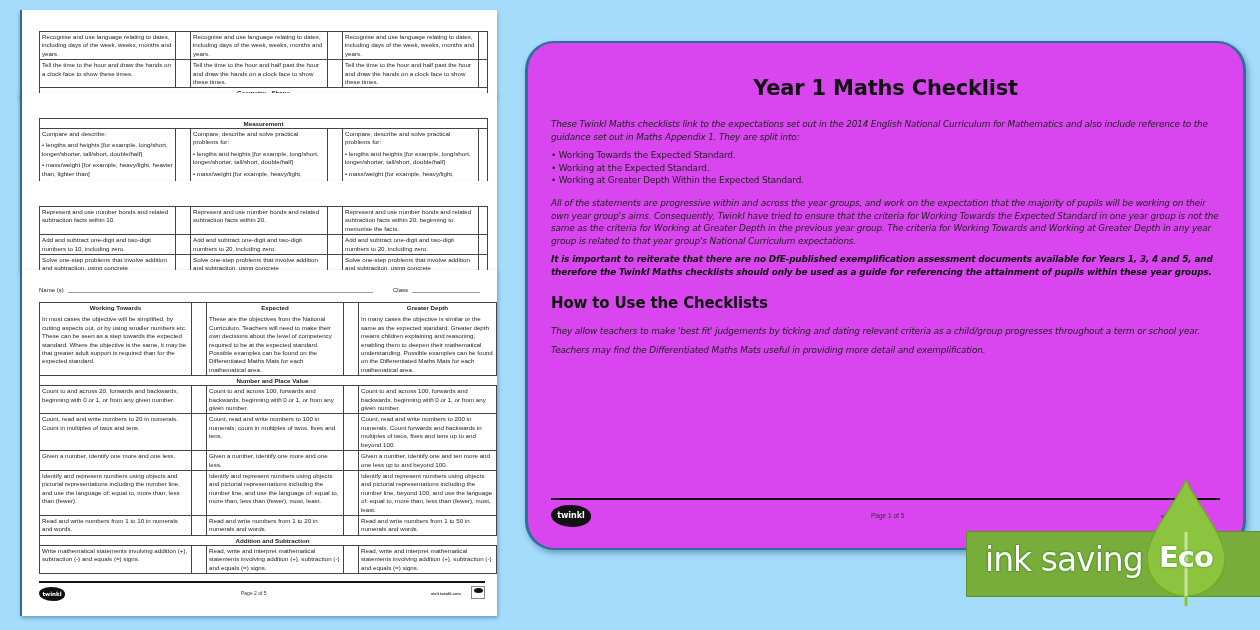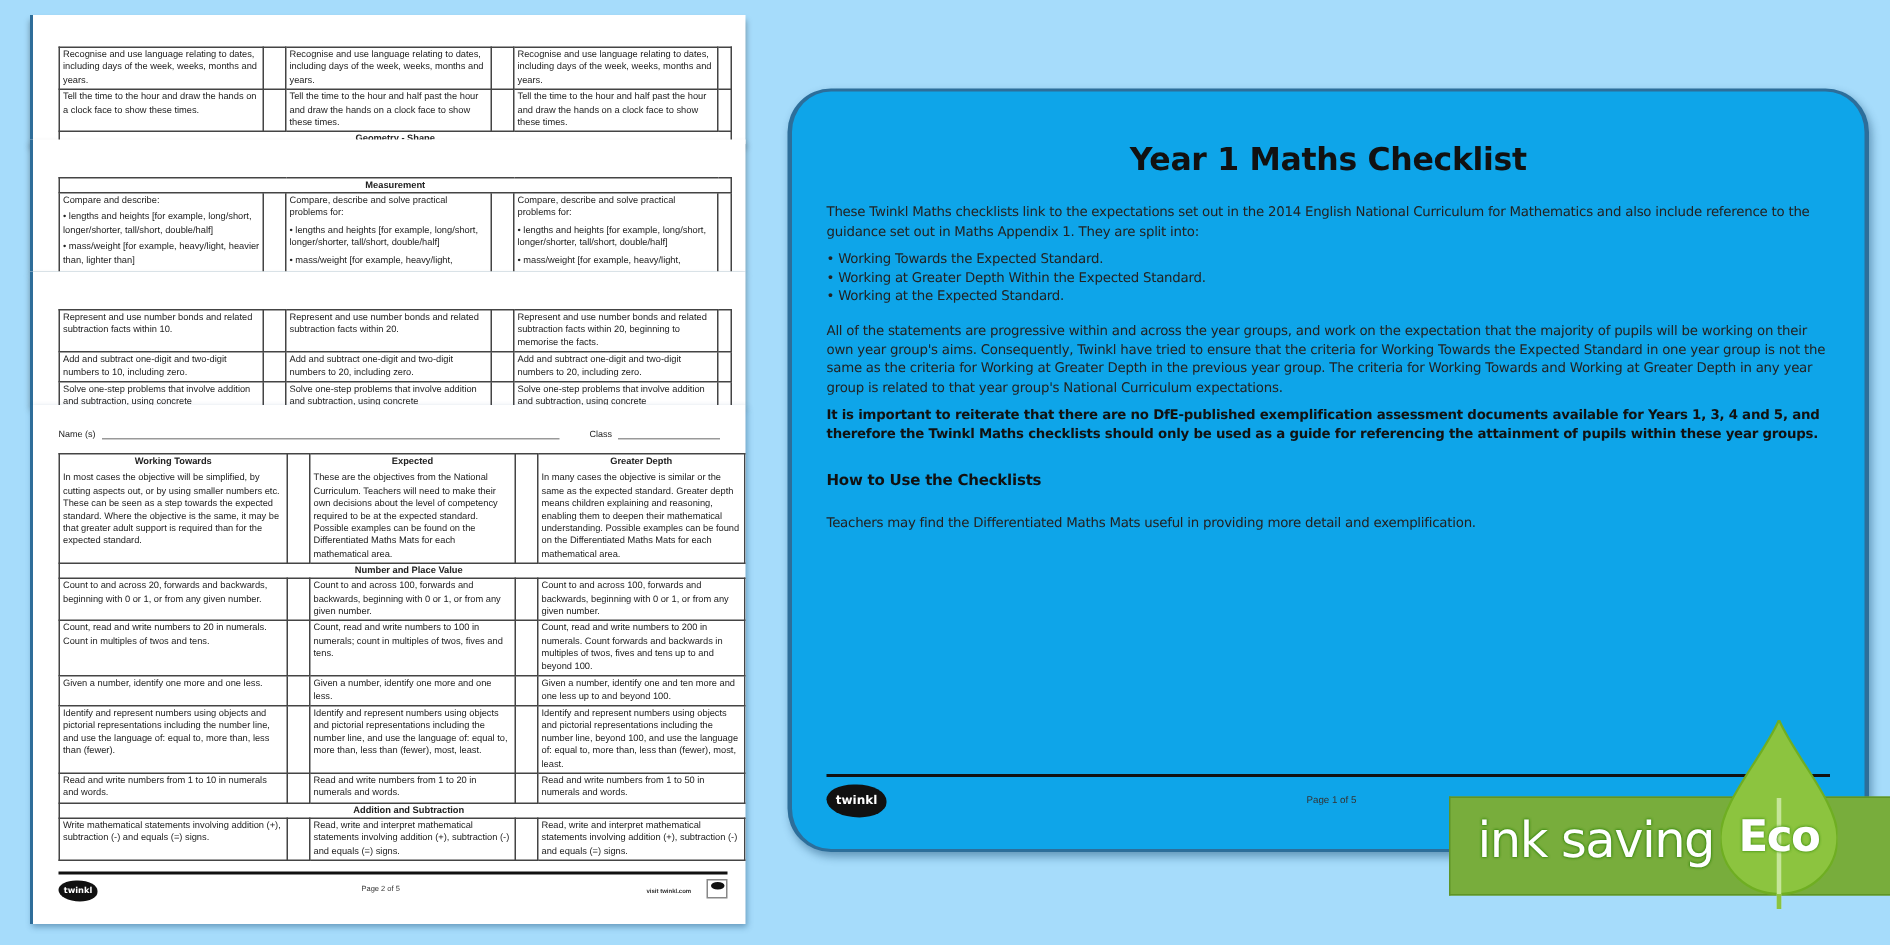--- a/index.html
+++ b/index.html
@@ -83,23 +83,23 @@
     border: 1px solid #888; background: #fff;
   }
   .approved-badge::before {
     content: ""; position: absolute; left: 2px; top: 1px;
     width: 9px; height: 5px; background: #111; border-radius: 50%;
   }
 
   
   .main-page {
     position: absolute;
-    left: 525px; top: 59px;
+    left: 525px; top: 41px;
     width: 721px; height: 509px;
-    background: #0ea5e9;
+    background: #d946ef;
     border-left: 3px solid #2d6e9a;
     border-top: 2px solid #2d6e9a;
     border-right: 3px solid #2d6e9a;
     border-bottom: 2px solid #2d6e9a;
     box-shadow: 2px 3px 6px rgba(20,70,110,0.45);
     border-radius: 29px;
   }
   .main-title {
     position: absolute;
     top: 33px; left: 0; width: 100%;
@@ -112,26 +112,26 @@
   }
   .main-body {
     position: absolute;
     left: 23px; top: 75px; width: 668px;
     font-size: 8.9px;
     line-height: 12.6px;
     color: #222;
     font-family: "DejaVu Sans", sans-serif;
     letter-spacing: -0.15px;
   }
-  .main-body p { margin-bottom: 6px; }
+  .main-body p { margin-bottom: 6px; font-style: italic; }
   .main-body ul { list-style: none; margin-bottom: 10px; }
   .main-body ul li::before { content: "• "; }
   .main-body .bold { font-weight: bold; color: #111; }
   .main-body h2 {
-    font-size: 10px;
+    font-size: 15px;
     font-weight: bold;
     margin-top: 18px;
     margin-bottom: 16px;
     color: #111;
   }
   .main-footer {
     position: absolute;
     left: 23px; right: 23px;
     top: 455px;
     border-top: 2px solid #111;
@@ -383,26 +383,27 @@
     <div class="approved-badge" style="left:432px; top:3px;"></div>
   </div>
 </div>
 
 <div class="main-page">
   <div class="main-title">Year 1 Maths Checklist</div>
   <div class="main-body">
     <p>These Twinkl Maths checklists link to the expectations set out in the 2014 English National Curriculum for Mathematics and also include reference to the guidance set out in Maths Appendix 1. They are split into:</p>
     <ul>
       <li>Working Towards the Expected Standard.</li>
+      <li>Working at the Expected Standard.</li>
       <li>Working at Greater Depth Within the Expected Standard.</li>
-      <li>Working at the Expected Standard.</li>
     </ul>
     <p>All of the statements are progressive within and across the year groups, and work on the expectation that the majority of pupils will be working on their own year group's aims. Consequently, Twinkl have tried to ensure that the criteria for Working Towards the Expected Standard in one year group is not the same as the criteria for Working at Greater Depth in the previous year group. The criteria for Working Towards and Working at Greater Depth in any year group is related to that year group's National Curriculum expectations.</p>
     <p class="bold">It is important to reiterate that there are no DfE-published exemplification assessment documents available for Years 1, 3, 4 and 5, and therefore the Twinkl Maths checklists should only be used as a guide for referencing the attainment of pupils within these year groups.</p>
     <h2>How to Use the Checklists</h2>
+    <p>They allow teachers to make 'best fit' judgements by ticking and dating relevant criteria as a child/group progresses throughout a term or school year.</p>
     <p>Teachers may find the Differentiated Maths Mats useful in providing more detail and exemplification.</p>
   </div>
   <div class="main-footer">
     <div class="twinkl-logo" style="left:0; top:5px; width:40px; height:22px; font-size:8px; line-height:22px;">twinkl</div>
     <div class="footer-page" style="left:320px; top:12px; font-size:6.5px;">Page 1 of 5</div>
     <div class="footer-url" style="left:610px; top:13px; font-size:5px;">visit twinkl.com</div>
   </div>
 </div>
 
 <div class="eco-banner">

